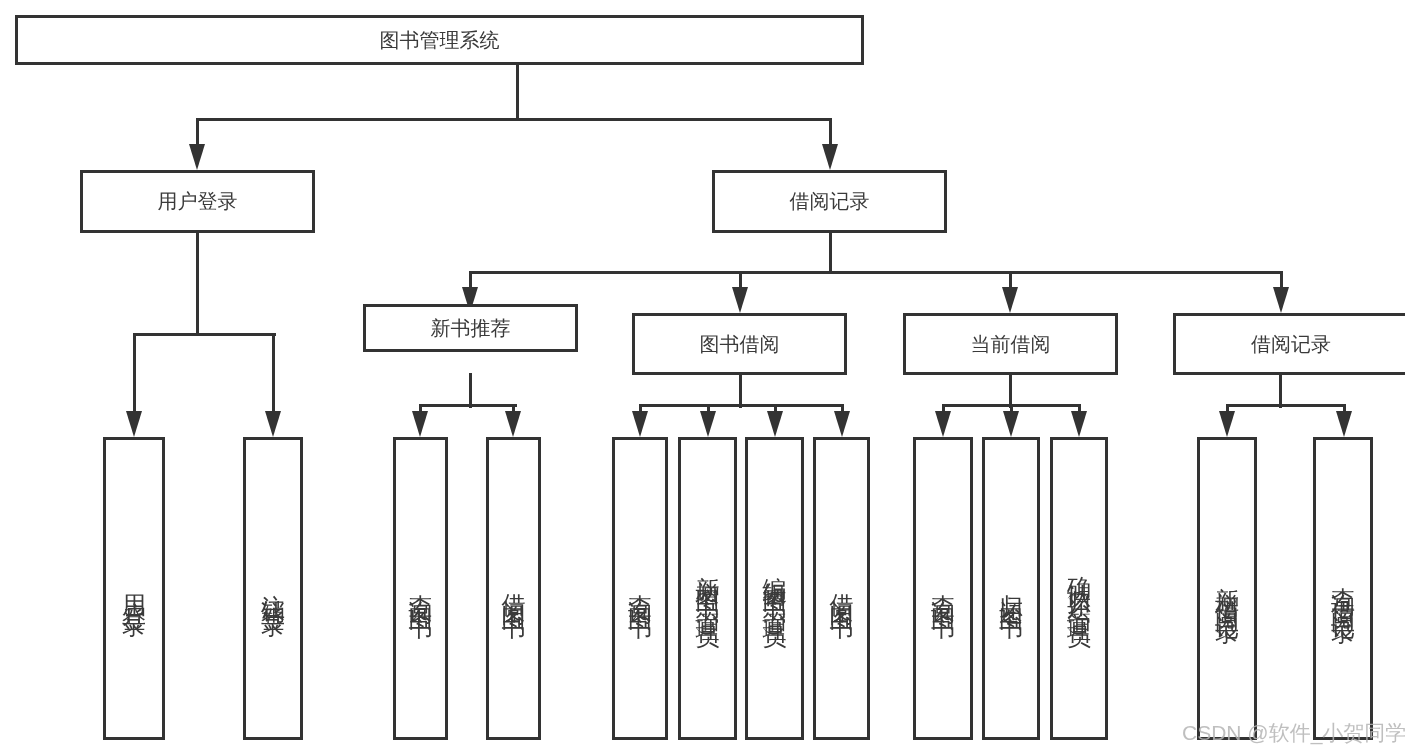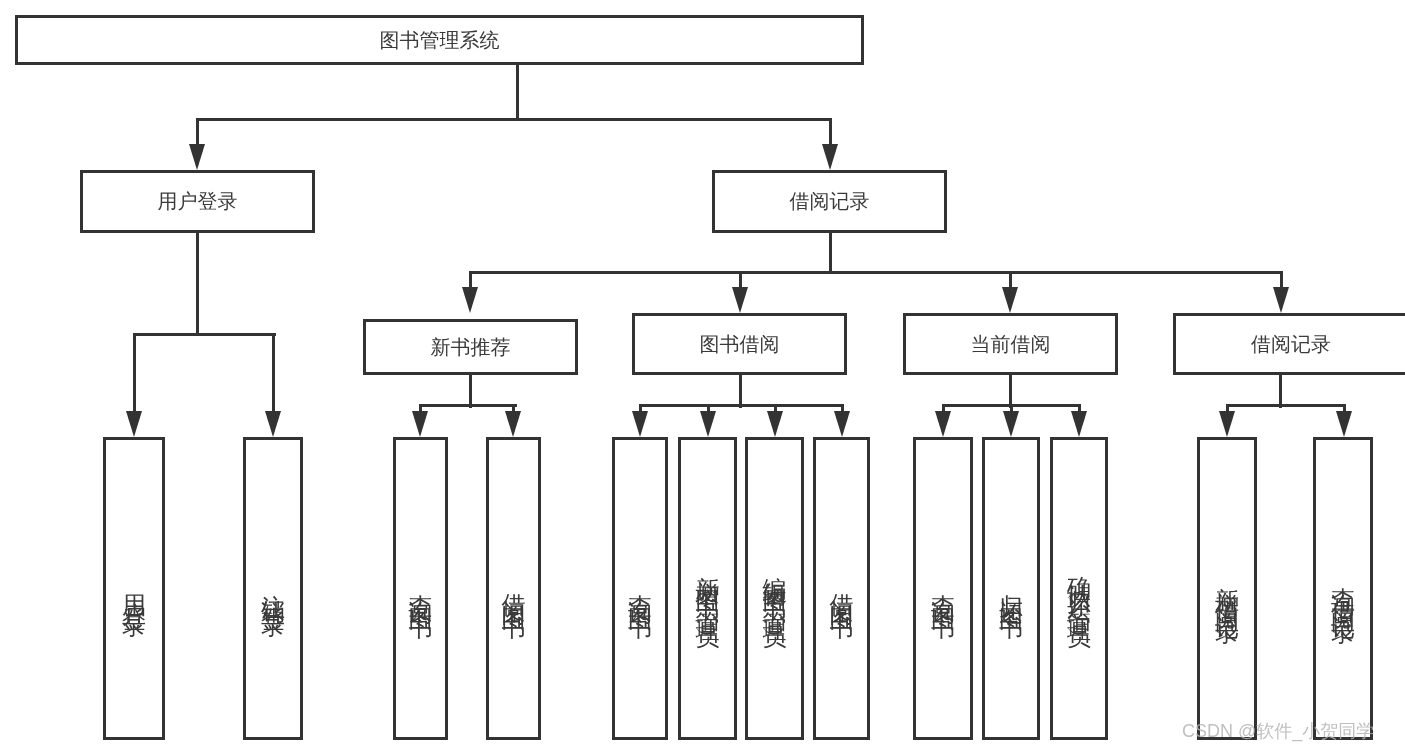--- a/index.html
+++ b/index.html
@@ -20,21 +20,21 @@
   .ln{position:absolute;background:#333;z-index:1;}
   .vl{width:3px;}
   .hl{height:3px;}
   .arrow{
     position:absolute;width:0;height:0;z-index:1;
     border-left:8px solid transparent;border-right:8px solid transparent;
     border-top:26px solid #333;
   }
   .watermark{
     position:absolute;left:1182px;top:719px;z-index:5;
-    font-size:18px;color:rgba(180,180,180,0.85);white-space:nowrap;
+    font-size:21px;color:rgba(180,180,180,0.85);white-space:nowrap;
   }
 </style>
 </head>
 <body>
 
 <div class="canvas">
 
   <div class="box" style="left:15px;top:15px;width:849px;height:50px">
     <span class="lbl">图书管理系统</span>
   </div>
@@ -64,21 +64,21 @@
   <div class="ln hl" style="left:469px;top:271px;width:814px"></div>
   <div class="ln vl" style="left:469px;top:271px;height:18px"></div>
   <div class="arrow" style="left:462px;top:287px"></div>
   <div class="ln vl" style="left:739px;top:271px;height:18px"></div>
   <div class="arrow" style="left:732px;top:287px"></div>
   <div class="ln vl" style="left:1009px;top:271px;height:18px"></div>
   <div class="arrow" style="left:1002px;top:287px"></div>
   <div class="ln vl" style="left:1280px;top:271px;height:18px"></div>
   <div class="arrow" style="left:1273px;top:287px"></div>
 
-  <div class="box" style="left:363px;top:319px;width:215px;height:56px">
+  <div class="box" style="left:363px;top:304px;width:215px;height:48px">
     <span class="lbl">新书推荐</span>
   </div>
   <div class="box" style="left:632px;top:313px;width:215px;height:62px">
     <span class="lbl">图书借阅</span>
   </div>
   <div class="box" style="left:903px;top:313px;width:215px;height:62px">
     <span class="lbl">当前借阅</span>
   </div>
   <div class="box" style="left:1173px;top:313px;width:236px;height:62px">
     <span class="lbl">借阅记录</span>

